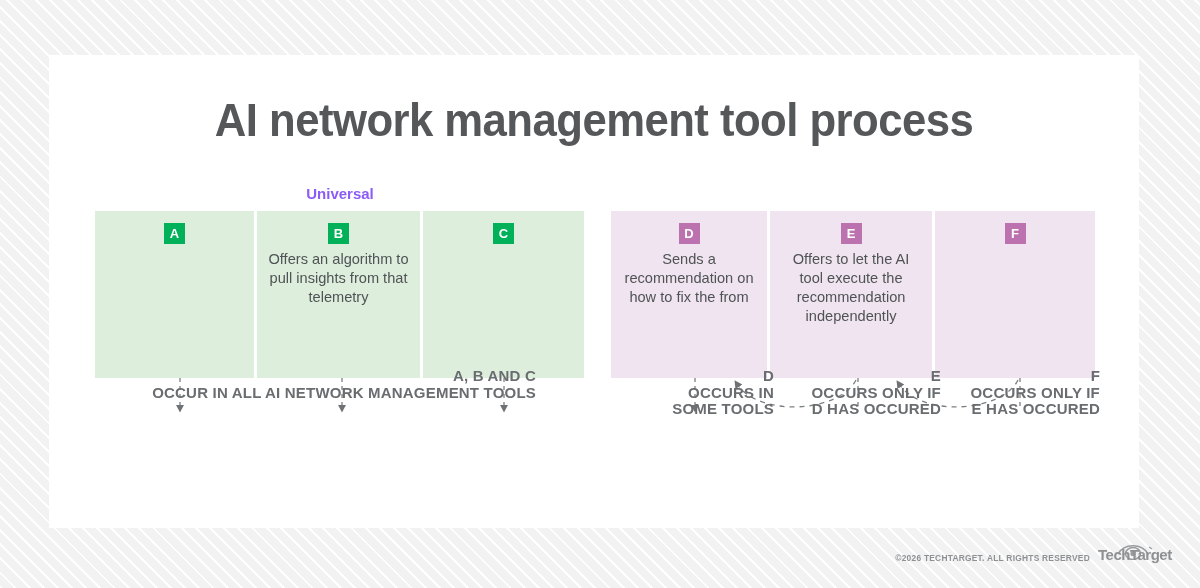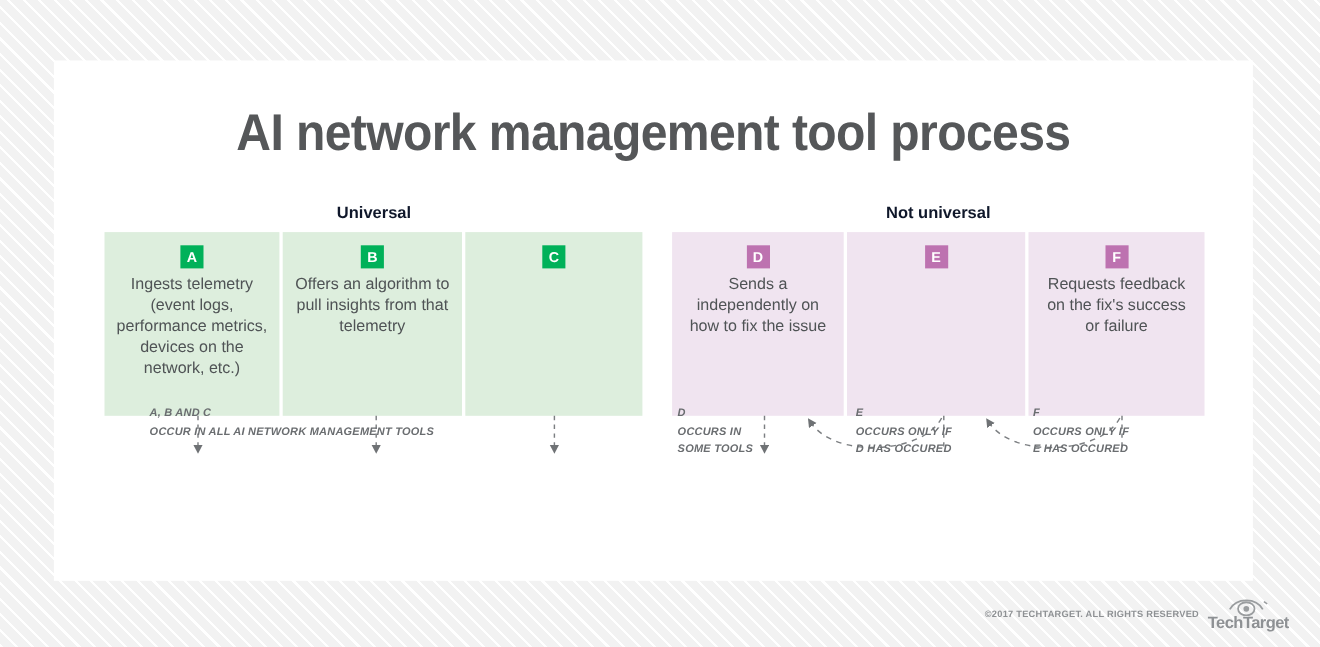--- a/index.html
+++ b/index.html
@@ -18,21 +18,21 @@
   }
   #title{
     position:absolute;left:0;top:37px;width:1090px;text-align:center;
     font-family:"Liberation Sans", sans-serif;
     font-weight:bold;font-size:47px;letter-spacing:-0.6px;
     color:#555759;white-space:nowrap;
     transform:scaleX(0.93);transform-origin:center top;
   }
   .group-label{
     position:absolute;top:130px;
-    font-weight:bold;font-size:15px;color:#0f172a;text-align:center;
+    font-weight:bold;font-size:15px;color:#8b5cf6;text-align:center;
   }
   #label-universal{left:46px;width:490px;}
   #label-not-universal{left:562px;width:484px;}
 
   .boxrow{position:absolute;top:156px;display:flex;}
   #row-green{left:46px;width:489px;gap:3px;}
   #row-purple{left:562px;width:484px;gap:3px;}
 
   .box{
     position:relative;height:167px;
@@ -58,77 +58,75 @@
   .badge-green{background:#00b159;}
   .badge-purple{background:#bd72b0;}
 
   .box-text{
     font-size:14.6px;line-height:19px;color:#4f5355;
   }
 
   #overlay{position:absolute;left:0;top:0;width:1200px;height:588px;pointer-events:none;}
 
   .caption{
-    position:absolute;text-align:left;
-    font-size:10px;font-weight:bold;letter-spacing:0.2px;
-    color:#6a6d70;line-height:16.5px;font-style:italic;
+    position:absolute;text-align:right;
+    font-size:15px;font-weight:bold;letter-spacing:0.2px;
+    color:#6a6d70;line-height:16.5px;
   }
   #cap-abc{left:136px;top:368px;width:400px;}
   #cap-d{left:616px;top:368px;width:158px;}
   #cap-e{left:778px;top:368px;width:163px;}
   #cap-f{left:939px;top:368px;width:161px;}
 
   #footer-copy{
     position:absolute;left:880px;top:553px;width:210px;text-align:right;
     font-size:8.4px;font-weight:bold;letter-spacing:0.25px;color:#8e9194;
   }
   #logo{
     position:absolute;left:1098px;top:540px;width:76px;height:42px;
   }
   #logo-text{
-    position:absolute;left:0;top:18px;width:76px;
+    position:absolute;left:0;top:6px;width:76px;
     font-size:15px;font-weight:bold;letter-spacing:-0.5px;color:#8e9194;
     text-align:left;
   }
 </style>
 </head>
 <body>
 
 <div id="card">
 
   <div id="title">AI network management tool process</div>
 
   <div class="group-label" id="label-universal">Universal</div>
-  <div class="group-label" id="label-not-universal">Not universal</div>
 
   <div class="boxrow" id="row-green">
     <div class="box green-box">
       <span class="badge badge-green">A</span>
-      <div class="box-text">Ingests telemetry (event logs, performance metrics, devices on the network, etc.)</div>
     </div>
     <div class="box green-box">
       <span class="badge badge-green">B</span>
       <div class="box-text">Offers an algorithm to pull insights from that telemetry</div>
     </div>
     <div class="box green-box">
       <span class="badge badge-green">C</span>
     </div>
   </div>
 
   <div class="boxrow" id="row-purple">
     <div class="box purple-box">
       <span class="badge badge-purple">D</span>
-      <div class="box-text">Sends a independently on how to fix the issue</div>
+      <div class="box-text">Sends a recommendation on how to fix the from</div>
     </div>
     <div class="box purple-box">
       <span class="badge badge-purple">E</span>
+      <div class="box-text">Offers to let the AI tool execute the recommendation independently</div>
     </div>
     <div class="box purple-box">
       <span class="badge badge-purple">F</span>
-      <div class="box-text">Requests feedback on the fix's success or failure</div>
     </div>
   </div>
 
 </div>
 
 <svg id="overlay" viewBox="0 0 1200 588">
   <defs>
     <marker id="ahead" markerWidth="7" markerHeight="7" refX="2.6" refY="3.2" orient="auto">
       <path d="M0,0 L6,3.2 L0,6.4 Z" fill="#6f7275"></path>
     </marker>
@@ -147,21 +145,21 @@
     <path d="M856,380 C840,412 760,418 737,384" marker-end="url(#ahead)"></path>
     <path d="M1018,380 C1002,412 922,418 899,384" marker-end="url(#ahead)"></path>
   </g>
 </svg>
 
 <div class="caption" id="cap-abc">A, B AND C<br>OCCUR IN ALL AI NETWORK MANAGEMENT TOOLS</div>
 <div class="caption" id="cap-d">D<br>OCCURS IN<br>SOME TOOLS</div>
 <div class="caption" id="cap-e">E<br>OCCURS ONLY IF<br>D HAS OCCURED</div>
 <div class="caption" id="cap-f">F<br>OCCURS ONLY IF<br>E HAS OCCURED</div>
 
-<div id="footer-copy">©2017 TECHTARGET. ALL RIGHTS RESERVED</div>
+<div id="footer-copy">©2026 TECHTARGET. ALL RIGHTS RESERVED</div>
 
 <div id="logo">
   <svg width="76" height="20" viewBox="0 0 76 20">
     <path d="M20,14 C26,3 44,3 50,14" stroke="#9a9d9f" stroke-width="1.6" fill="none"></path>
     <ellipse cx="35" cy="13.5" rx="7.5" ry="6" fill="none" stroke="#9a9d9f" stroke-width="1.6"></ellipse>
     <circle cx="35" cy="13.5" r="2.6" fill="#9a9d9f"></circle>
     <path d="M51,7 L54,9" stroke="#9a9d9f" stroke-width="1.4" fill="none"></path>
   </svg>
   <div id="logo-text">TechTarget</div>
 </div>

